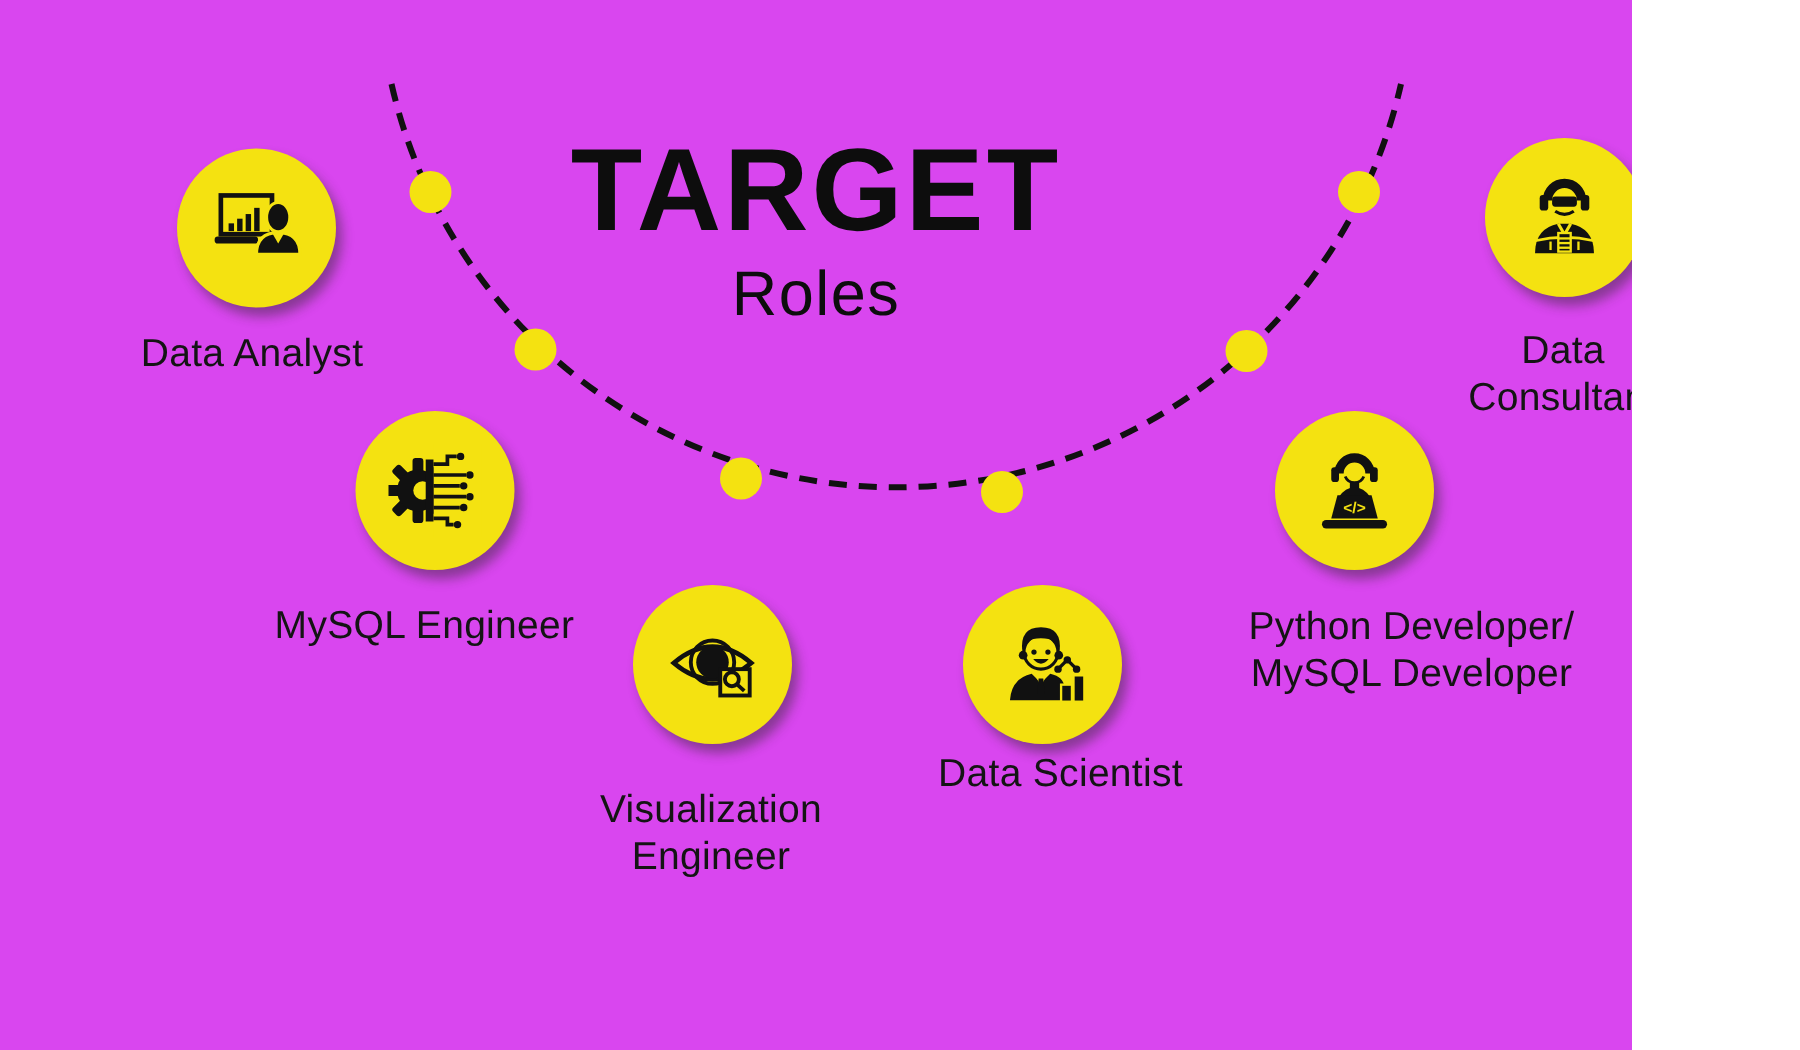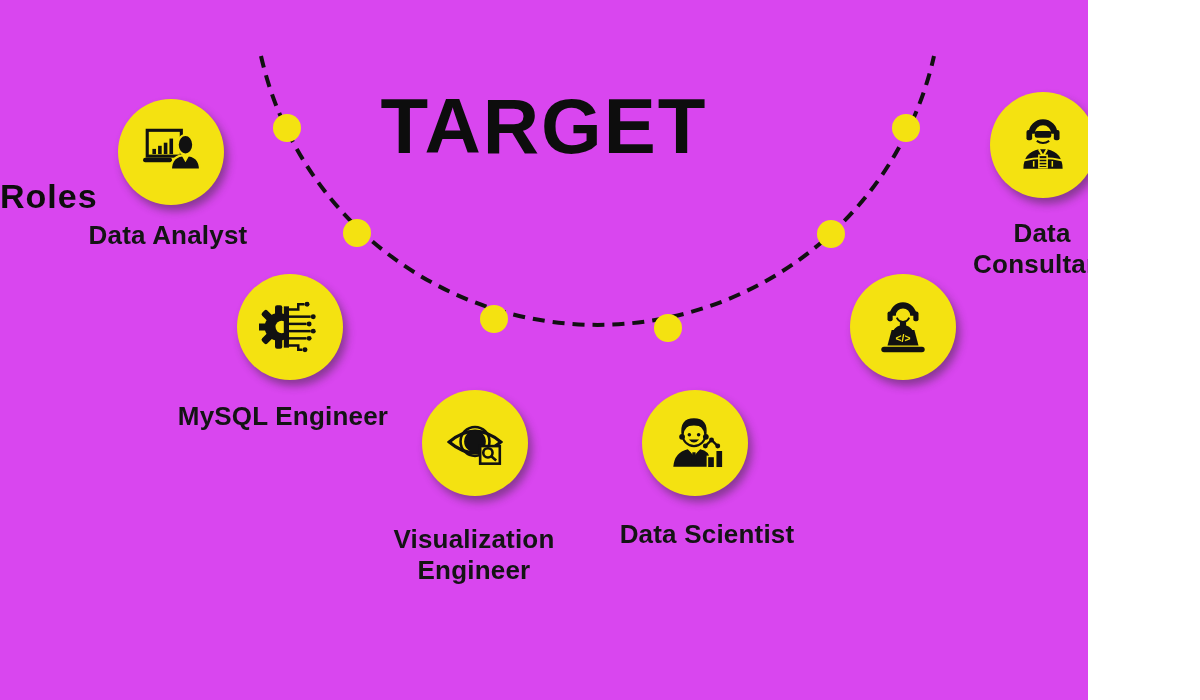--- a/index.html
+++ b/index.html
@@ -17,47 +17,48 @@
   }
   #arc-layer{position:absolute;left:0;top:0;width:1200px;height:700px;}
   .title{
     position:absolute;left:0;right:0;top:86px;
     text-align:center;
     font-size:78px;line-height:80px;font-weight:700;
     letter-spacing:2px;color:#0d0d0d;
   }
   .subtitle{
     position:absolute;left:0;right:0;top:172px;
-    font-size:34px;line-height:48px;font-weight:700;
+    text-align:center;
+    font-size:42px;line-height:48px;font-weight:400;
     letter-spacing:1px;color:#0d0d0d;
   }
   .node-circle{
     position:absolute;width:106px;height:106px;border-radius:50%;
     background:var(--yellow);
     box-shadow:4px 6px 8px rgba(40,40,40,0.45);
     display:flex;align-items:center;justify-content:center;
   }
   .node-circle svg{display:block;}
   .role-label{
     position:absolute;
-    font-size:26px;line-height:31px;font-weight:700;
+    font-size:26px;line-height:31px;font-weight:400;
     text-align:center;white-space:pre-line;
     letter-spacing:0.2px;color:#141414;
   }
   
   #c-analyst{left:118px;top:99px;}
   #c-engineer{left:237px;top:274px;}
   #c-visualization{left:422px;top:390px;}
   #c-scientist{left:642px;top:390px;}
   #c-python{left:850px;top:274px;}
   #c-consultant{left:990px;top:92px;}
   #l-analyst{left:58px;top:220px;width:220px;}
   #l-engineer{left:173px;top:401px;width:220px;}
   #l-visualization{left:364px;top:524px;width:220px;}
-  #l-scientist{left:594px;top:519px;width:226px;}
+  #l-scientist{left:594px;top:500px;width:226px;}
   #l-python{left:801px;top:402px;width:280px;}
   #l-consultant{left:932px;top:218px;width:220px;text-align:center;}
 </style>
 </head>
 <body>
 
 <div id="canvas">
 
   <svg id="arc-layer" viewBox="0 0 1200 700">
     <path d="M 261 56 A 345 345 0 0 0 934 56" fill="none" stroke="#111111" stroke-width="4" stroke-dasharray="12 8"></path>
@@ -162,20 +163,22 @@
       <rect x="15" y="15" width="5" height="9.5" rx="2" fill="#111"></rect>
       <rect x="40" y="15" width="5" height="9.5" rx="2" fill="#111"></rect>
       <path d="M24 21 A6.5 6.5 0 0 0 36 21" fill="none" stroke="#111" stroke-width="1.8"></path>
       <rect x="27" y="25" width="6" height="5" fill="#111"></rect>
       <path d="M20 34 Q24 28 30 28 Q36 28 40 34 Z" fill="#111"></path>
       <path d="M19 33 L41 33 L45 48 L15 48 Z" fill="#111"></path>
       <text x="30" y="44.5" font-size="10" font-weight="bold" fill="#F4E211" text-anchor="middle" font-family="Liberation Sans, sans-serif">&lt;/&gt;</text>
       <rect x="9" y="49" width="42" height="5.5" rx="2.7" fill="#111"></rect>
     </svg>
   </div>
+  <div class="role-label" id="l-python">Python Developer/
+MySQL Developer</div>
 
   <div class="node-circle" id="c-consultant">
     <svg width="62" height="62" viewBox="0 0 60 60">
       <path d="M19 19 A11 11 0 0 1 41 19" fill="none" stroke="#111" stroke-width="6"></path>
       <rect x="14" y="15.5" width="5.5" height="10" rx="2" fill="#111"></rect>
       <rect x="40.5" y="15.5" width="5.5" height="10" rx="2" fill="#111"></rect>
       <rect x="22" y="16.5" width="16" height="6.5" rx="2" fill="#111"></rect>
       <path d="M24 26 Q30 30 36 26" fill="none" stroke="#111" stroke-width="2"></path>
       <path d="M11 53 Q11 37 26 34 L34 34 Q49 37 49 53 Z" fill="#111"></path>
       <path d="M26 34 L30 41 L34 34" stroke="#F4E211" stroke-width="2" fill="none"></path>

